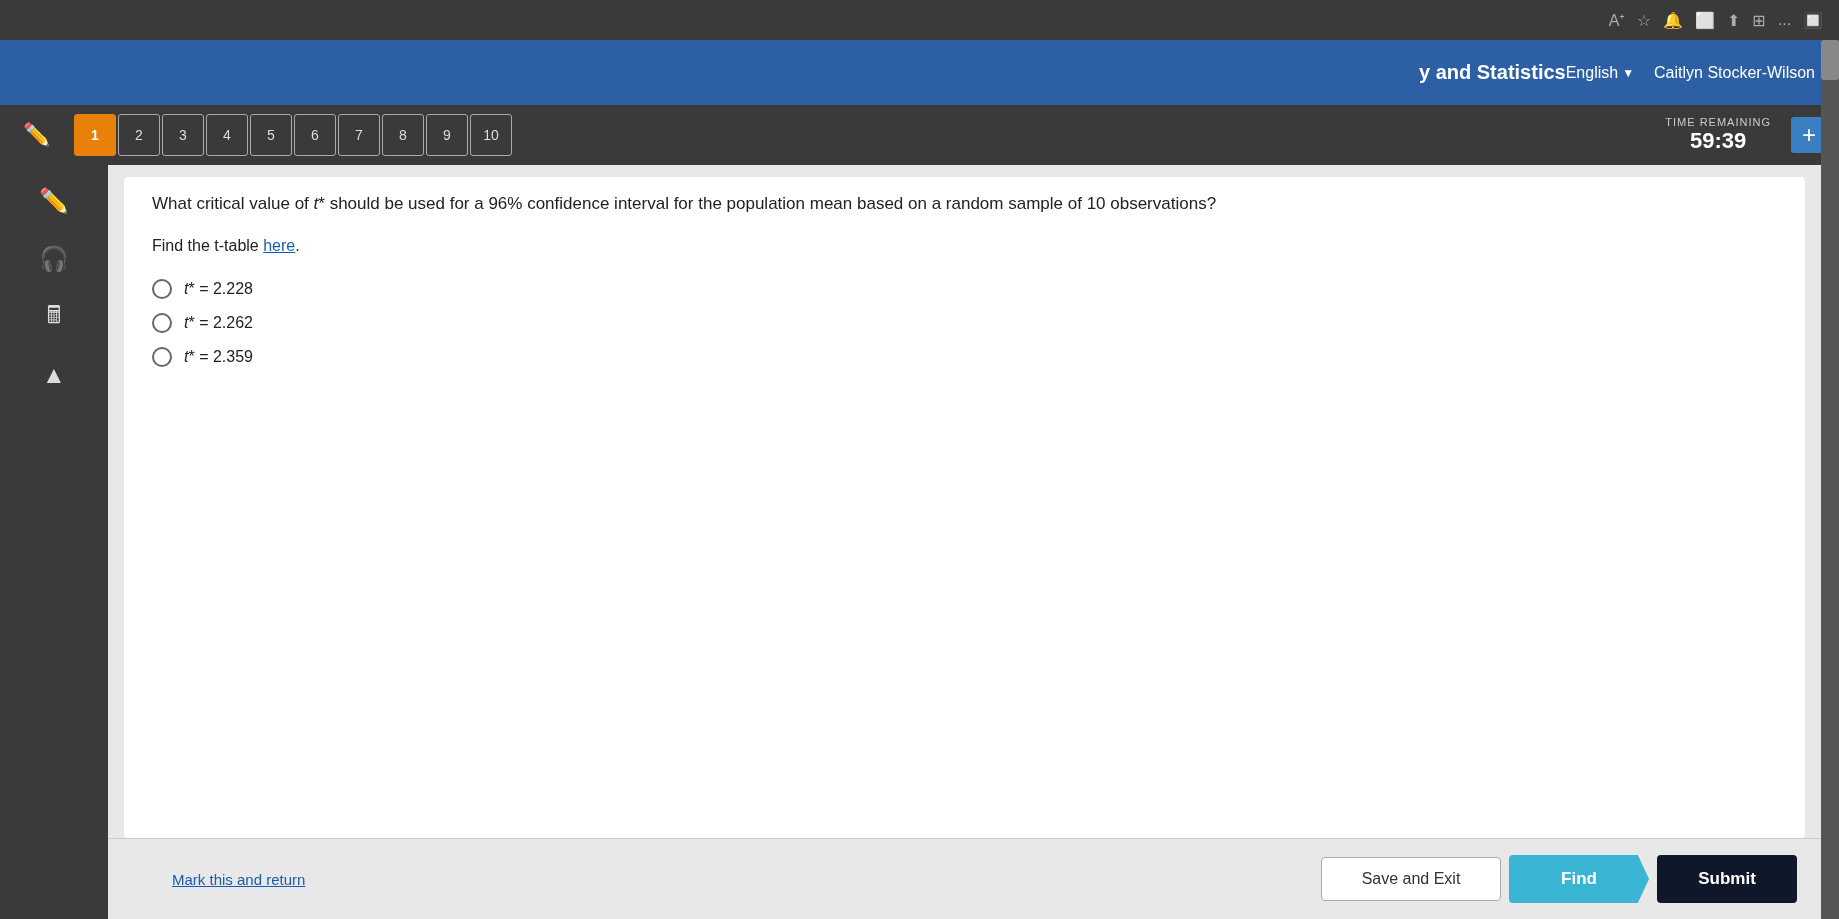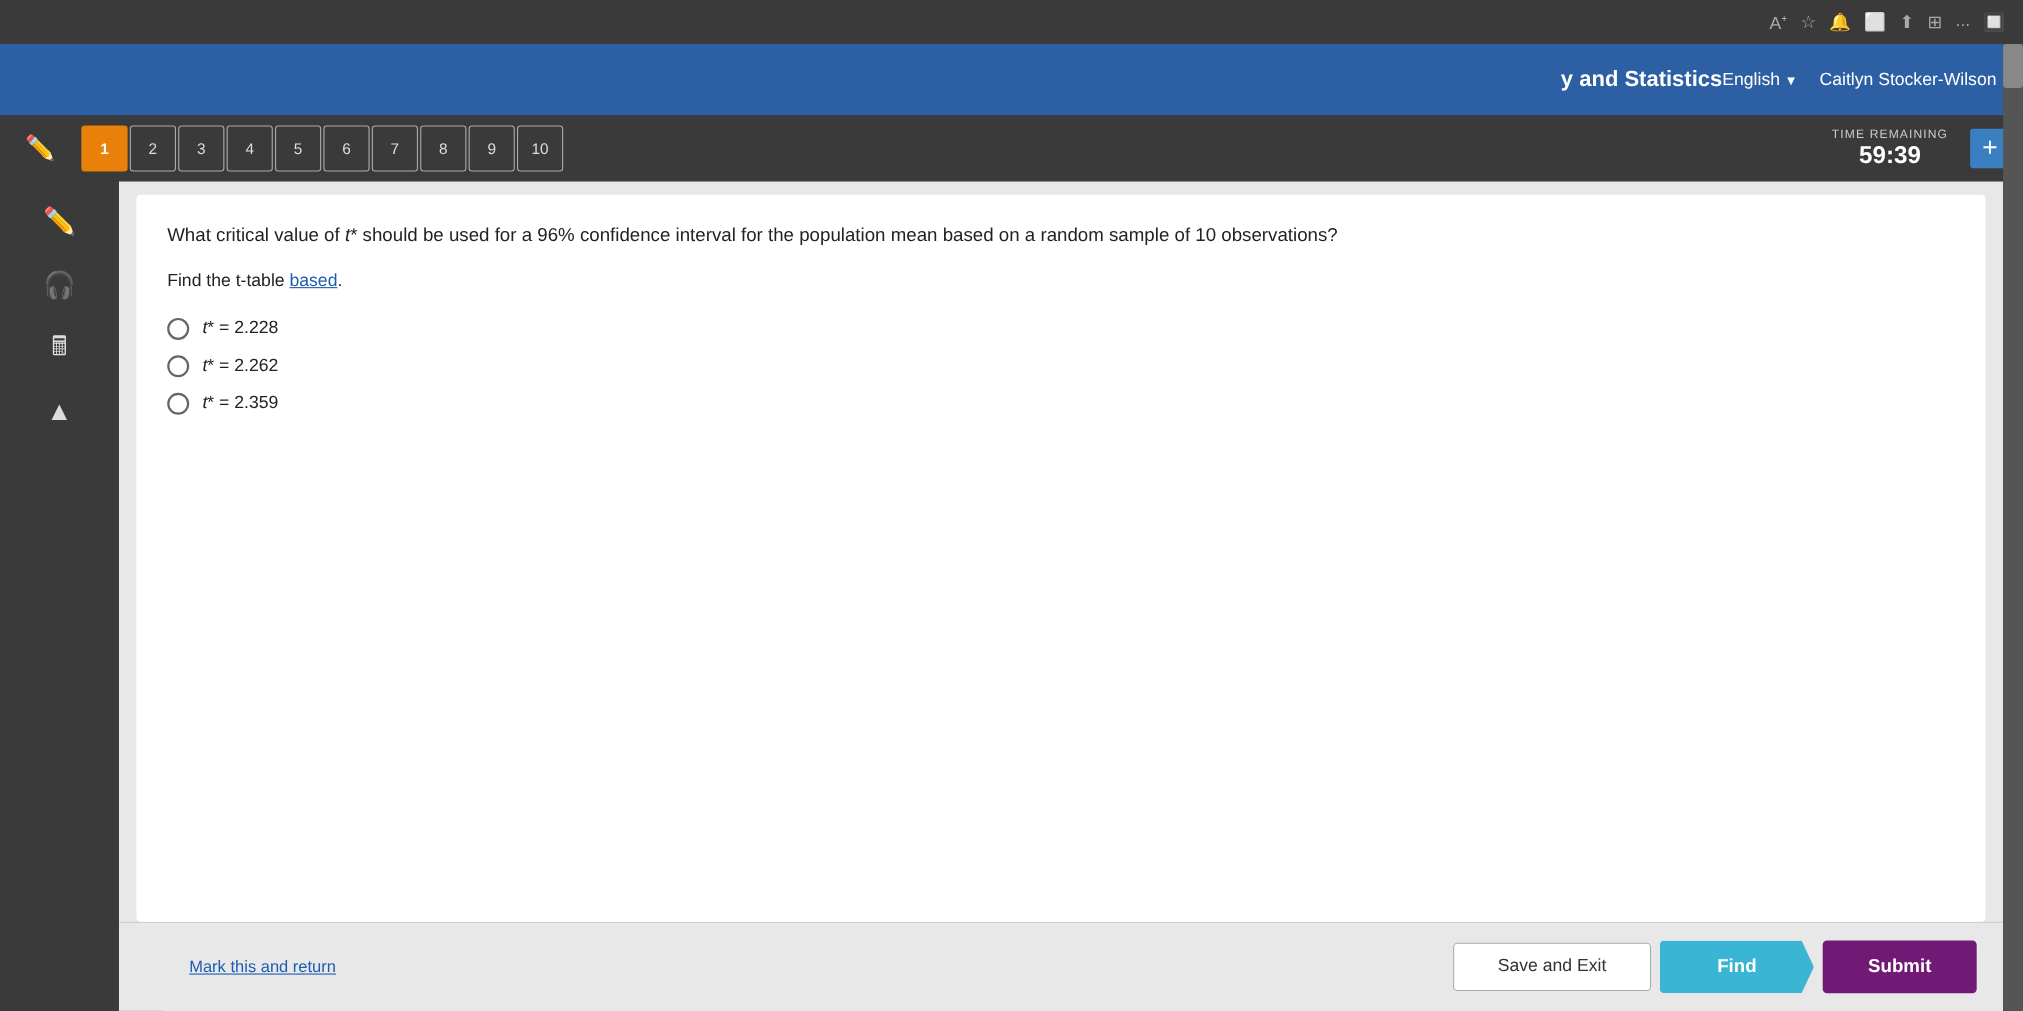--- a/index.html
+++ b/index.html
@@ -197,21 +197,21 @@
       right: 18px;
       bottom: 0;
       background: #e8e8e8;
       display: flex;
       flex-direction: column;
     }
 
     .question-card {
       background: white;
       margin: 12px 16px 0 16px;
-      padding: 24px 28px 20px 28px;
+      padding: 14px 28px 20px 28px;
       border-radius: 4px;
       flex: 1;
       position: relative;
     }
 
     .question-text {
       font-size: 17px;
       color: #222;
       line-height: 1.5;
       margin-bottom: 20px;
@@ -299,21 +299,21 @@
       font-size: 17px;
       font-weight: bold;
       padding: 14px 36px;
       cursor: pointer;
       border-radius: 4px;
       min-width: 140px;
       position: relative;
       clip-path: polygon(0 0, 92% 0, 100% 50%, 92% 100%, 0 100%);
     }
     .submit-btn {
-      background: #701a75;
+      background: #0f172a;
       border: none;
       color: white;
       font-size: 17px;
       font-weight: bold;
       padding: 14px 36px;
       cursor: pointer;
       border-radius: 4px;
       min-width: 140px;
     }
 
@@ -375,21 +375,21 @@
   <button class="sidebar-tool">🖩</button>
   <button class="sidebar-tool">▲</button>
 </div>
 
 <div class="main-content">
   <div class="question-card">
     <p class="question-text">
       What critical value of <em>t</em>* should be used for a 96% confidence interval for the population mean based on a random sample of 10 observations?
     </p>
     <p class="t-table-link">
-      <span>Find the t-table </span><a href="#">based</a><span>.</span>
+      <span>Find the t-table </span><a href="#">here</a><span>.</span>
     </p>
     <div class="options-list" id="options-list">
         <div class="option-item">
           <div class="radio-circle"></div>
           <span class="option-label"><em>t</em>* = 2.228</span>
         </div>
         <div class="option-item">
           <div class="radio-circle"></div>
           <span class="option-label"><em>t</em>* = 2.262</span>
         </div>

